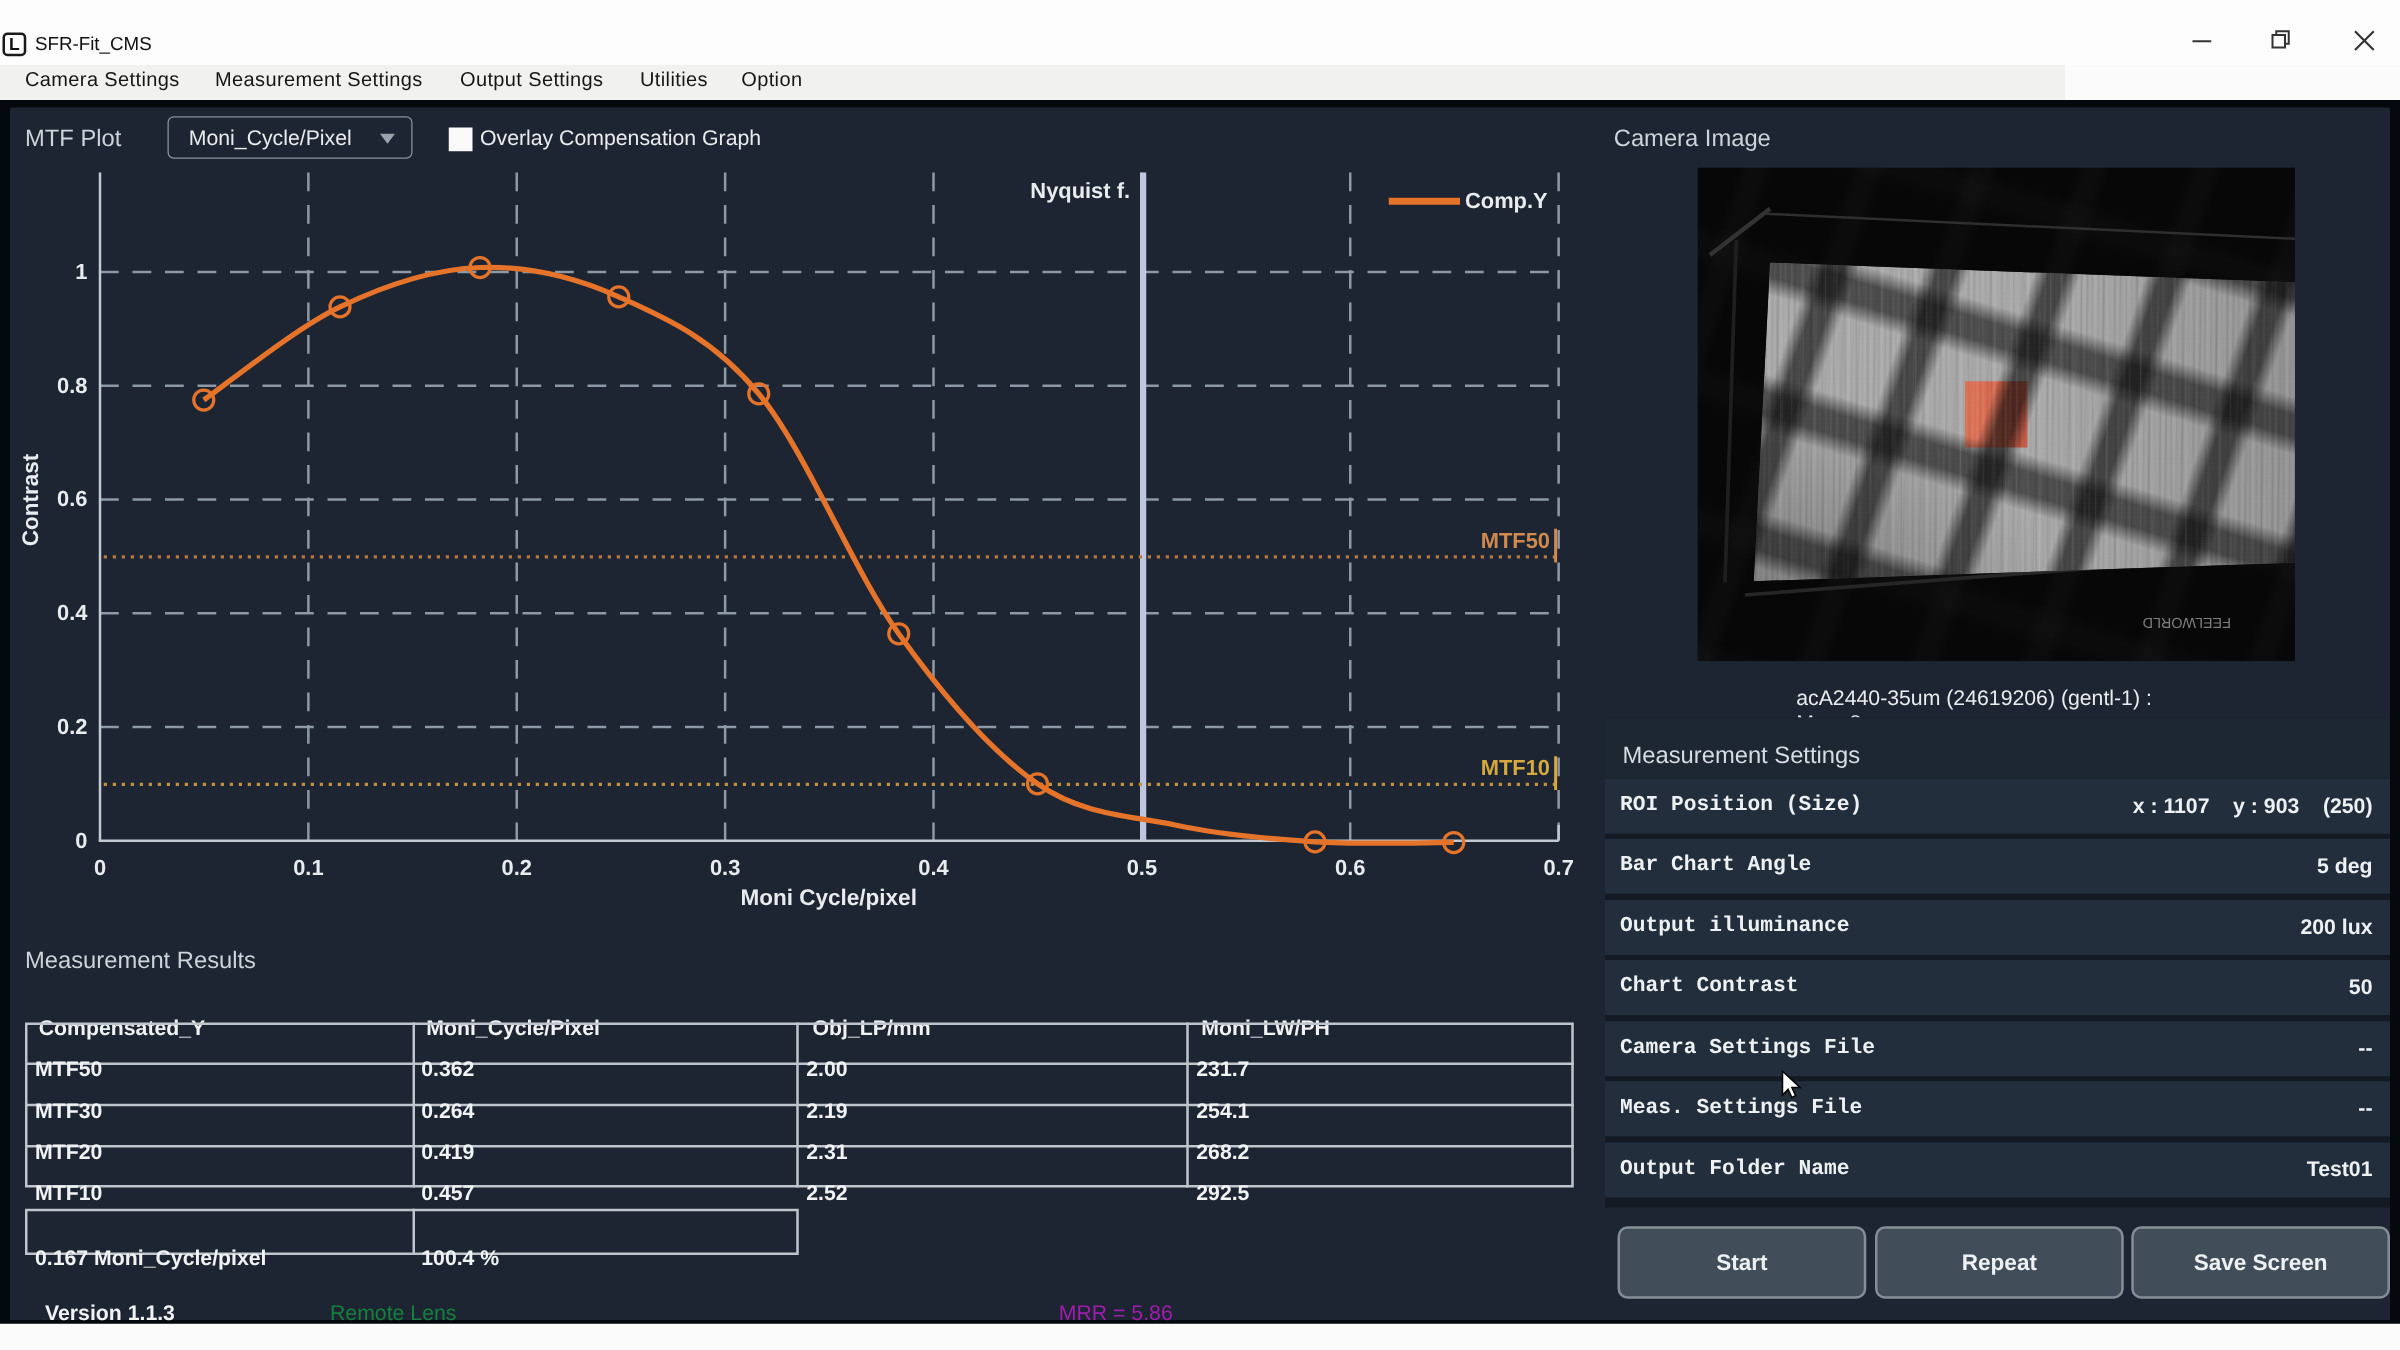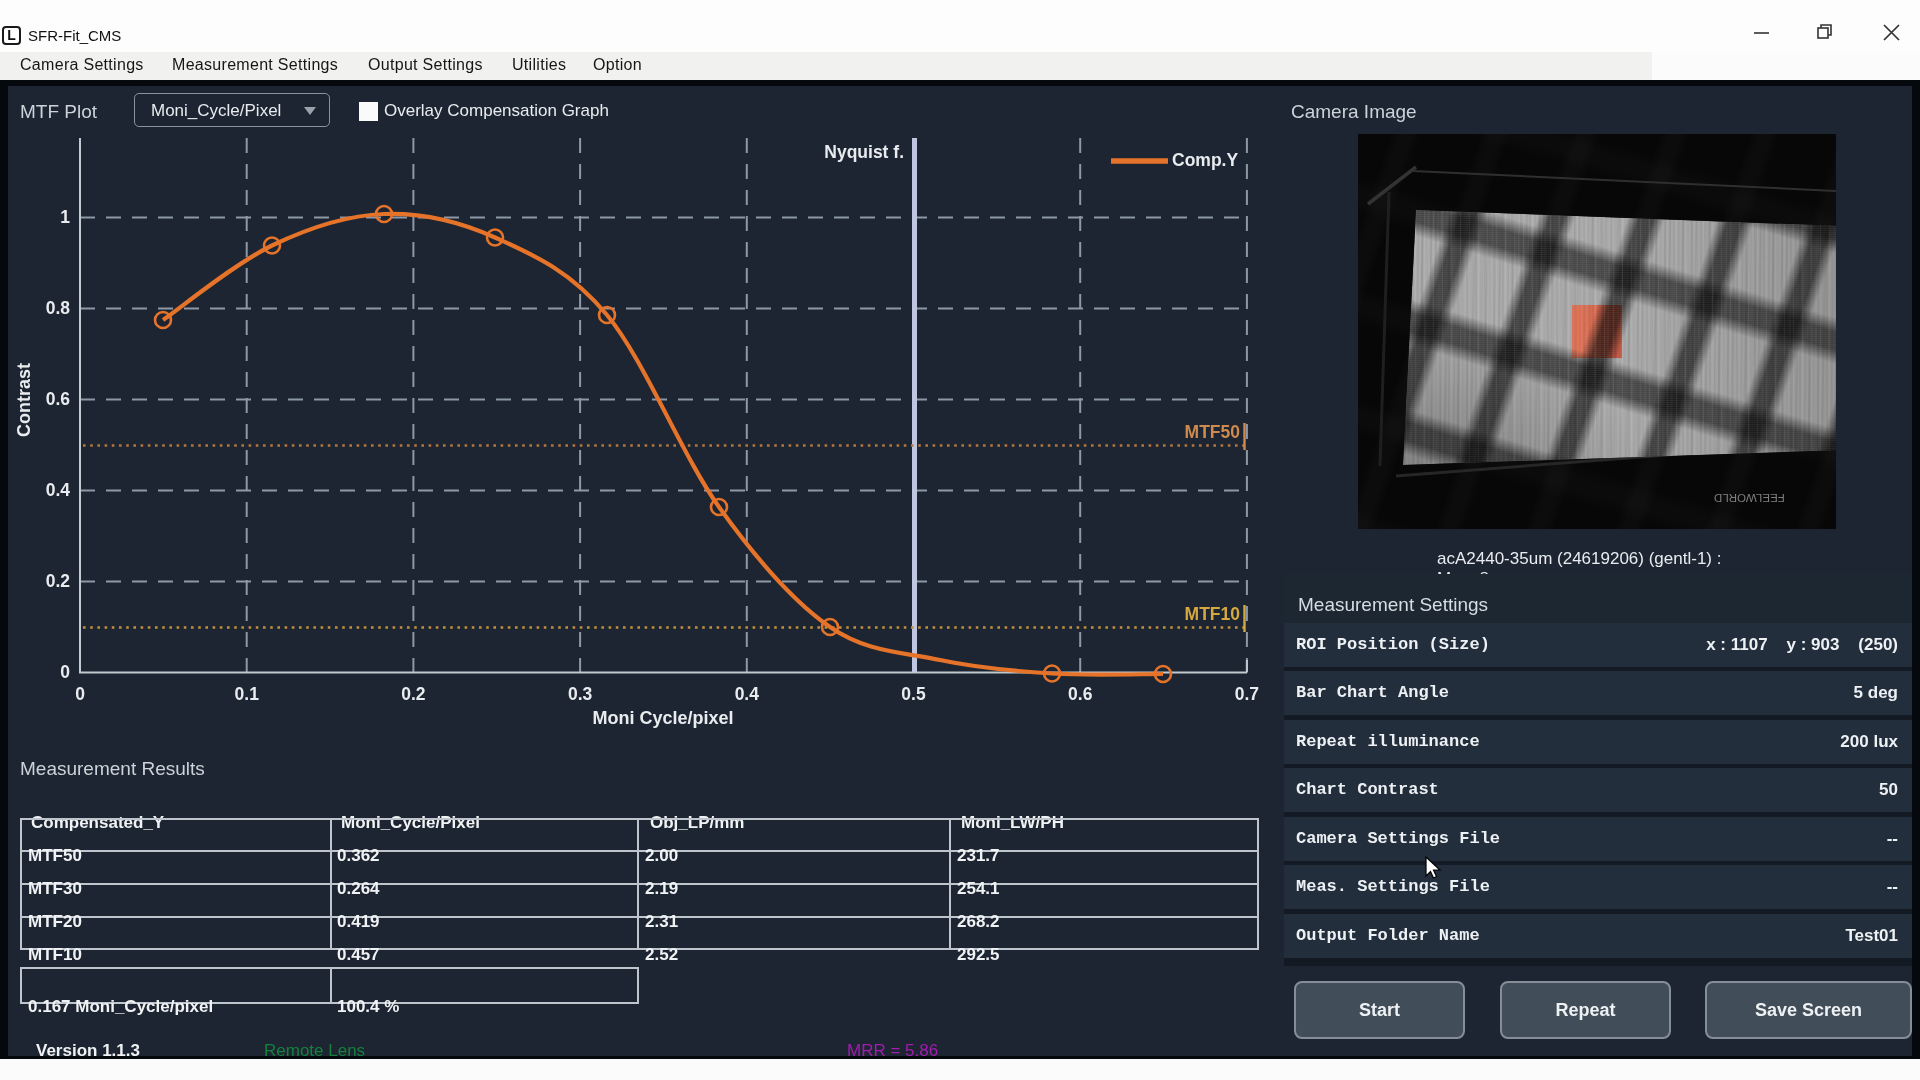--- a/index.html
+++ b/index.html
@@ -13,21 +13,21 @@
 #menubar { left:0; top:52px; width:1652px; height:28px; background:#f1f1ef; font-size:16px; letter-spacing:0.3px; color:#161616; }
 #menubar span { position:absolute; top:4px; }
 #winframe { left:0; top:80px; width:1920px; height:979px; background:#05080c; }
 #mainbg { left:8px; top:86px; width:1904px; height:970px; background:#1c2531; }
 
 .cht { color:#e9ecef; font-weight:400; }
 
 .srow { left:1284px; width:628px; height:44px; background:#222e3c; color:#eef1f4; font-weight:700; font-size:17px; }
 .srow .lab { position:absolute; left:12px; top:12px;font-family:Liberation Mono, monospace; }
 .srow .val { position:absolute; right:14px; top:12px; }
-.btn { top:981px; width:171px; height:58px; background:#414d59; border:2px solid #858e97; border-radius:8px; color:#eef1f4; font-weight:700; font-size:18px; text-align:center; line-height:54px; }
+.btn { top:981px; width:199px; height:58px; background:#414d59; border:2px solid #858e97; border-radius:8px; color:#eef1f4; font-weight:700; font-size:18px; text-align:center; line-height:54px; }
 
 .rt { border:2px solid #bfc5cc; }
 .cell { position:absolute; color:#f0f2f4; font-weight:700; font-size:17px;margin-top:20px; }
 </style>
 </head>
 <body>
 <div class="abs" id="titlebar"></div>
 <div class="abs" id="icon">L</div>
 <div class="abs" id="apptitle">SFR-Fit_CMS</div>
 
@@ -268,21 +268,21 @@
 <div class="abs cht" style="left:1298px;top:594px;font-size:19px;color:#d6dce2">Measurement Settings</div>
 <div class="abs srow" style="top:623px">
     <span class="lab">ROI Position (Size)</span>
     <span class="val">x : 1107&nbsp;&nbsp;&nbsp;&nbsp;y : 903&nbsp;&nbsp;&nbsp;&nbsp;(250)</span>
   </div>
 <div class="abs srow" style="top:671px">
     <span class="lab">Bar Chart Angle</span>
     <span class="val">5 deg</span>
   </div>
 <div class="abs srow" style="top:720px">
-    <span class="lab">Repeat illuminance</span>
+    <span class="lab">Output illuminance</span>
     <span class="val">200 lux</span>
   </div>
 <div class="abs srow" style="top:768px">
     <span class="lab">Chart Contrast</span>
     <span class="val">50</span>
   </div>
 <div class="abs srow" style="top:817px">
     <span class="lab">Camera Settings File</span>
     <span class="val">--</span>
   </div>

